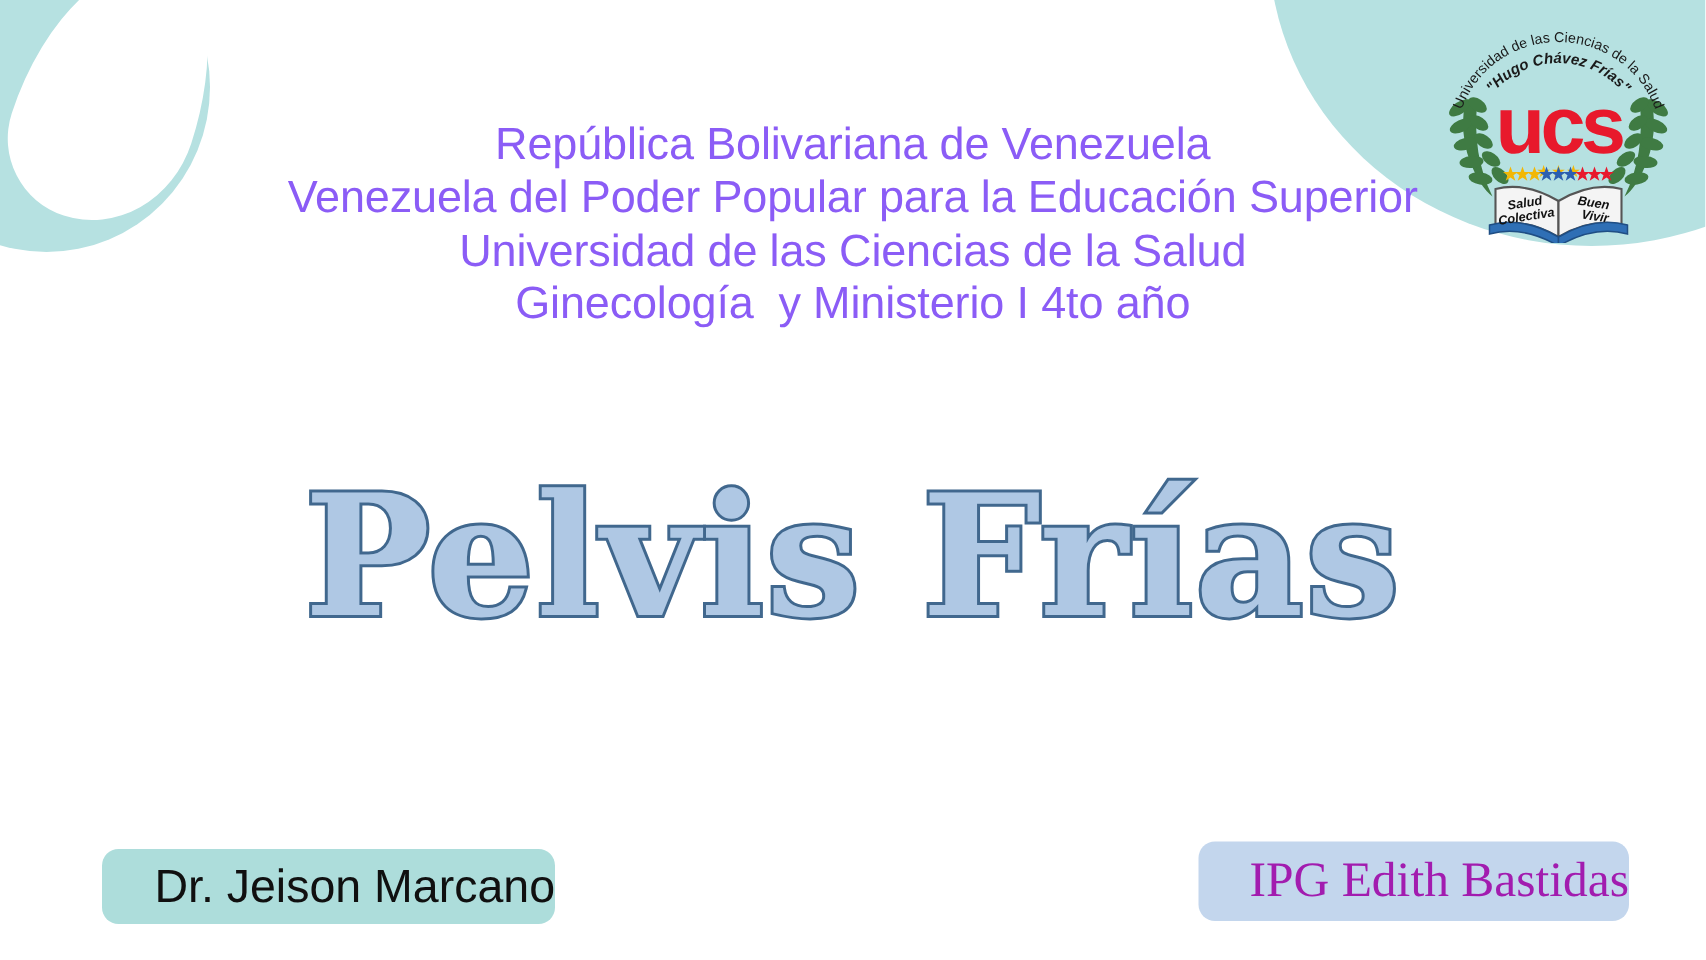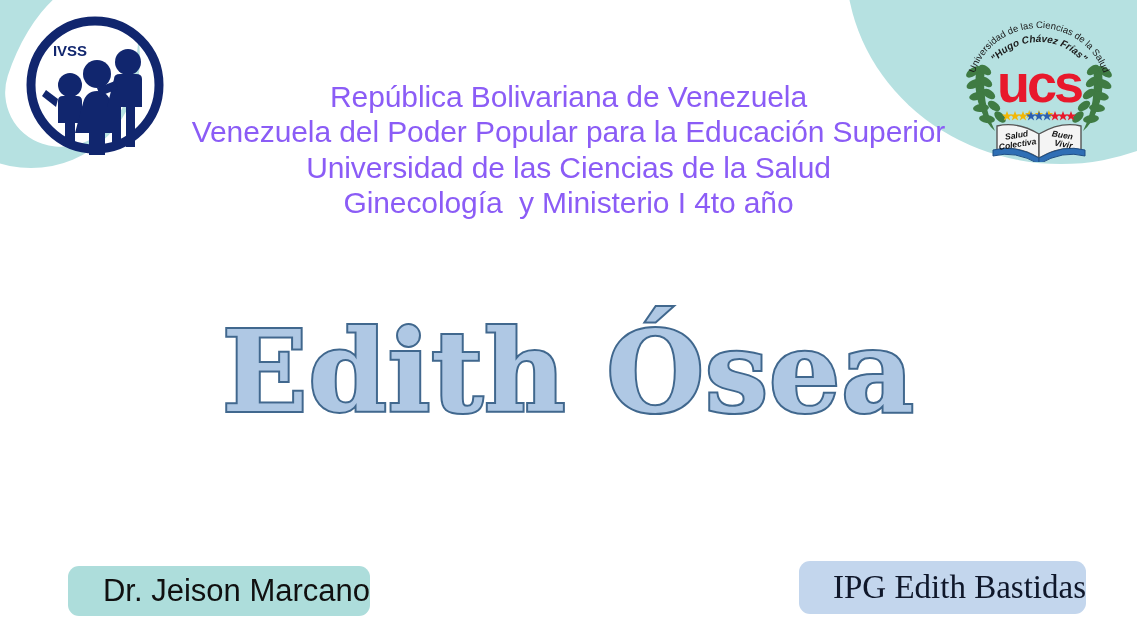--- a/index.html
+++ b/index.html
@@ -134,51 +134,32 @@
     left: 799px;
     top: 561px;
     width: 287px;
     height: 53px;
     background: #c3d6ed;
   }
   .pill-right .pill-text {
     font-family: "Liberation Serif", "DejaVu Serif", serif;
     font-size: 33px;
     font-weight: 400;
-    color: #0f172a;
+    color: #a21caf;
   }
 </style>
 </head>
 <body>
 
 <div id="slide">
 
   <div class="blob-topleft"></div>
   <div class="swoosh"></div>
   <div class="blob-topright"></div>
 
-  <div class="ivss-logo">
-    <svg viewBox="0 0 146 146" width="146" height="146" aria-hidden="true">
-
-      <circle cx="73" cy="73" r="64" fill="none" stroke="#11266e" stroke-width="9"></circle>
-
-      <circle cx="48" cy="73" r="12" fill="#11266e"></circle>
-      <path d="M36 89 q0 -5 5 -5 h14 q5 0 5 5 v22 h-7 v24 h-10 v-24 h-7 z" fill="#11266e"></path>
-      <path d="M36 87 l-12 -9 -4 6 14 11 z" fill="#11266e"></path>
-
-      <circle cx="75" cy="62" r="14" fill="#11266e"></circle>
-      <path d="M75 79 q11 0 14 12 l8 30 h-14 v22 h-16 v-22 h-14 l8 -30 q3 -12 14 -12 z" fill="#11266e"></path>
-
-      <circle cx="106" cy="50" r="13" fill="#11266e"></circle>
-      <path d="M92 67 q0 -5 6 -5 h16 q6 0 6 5 v28 h-7 v40 h-9 v-40 h-5 v40 h-9 v-40 h-5 z" fill="#11266e"></path>
-      <path d="M93 69 l-18 7 3 8 18 -7 z" fill="#11266e"></path>
-
-      <text x="48" y="44" font-family="Liberation Sans, sans-serif" font-size="15" font-weight="bold" fill="#11266e" text-anchor="middle">IVSS</text>
-    </svg>
-  </div>
 
   <div class="ucs-logo">
     <svg viewBox="0 0 168 152" width="168" height="152" aria-hidden="true">
       <defs>
         <path id="arcTop" d="M 16 84 A 68 66 0 0 1 152 84"></path>
         <path id="arcBot" d="M 28 86 A 56 54 0 0 1 140 86"></path>
       </defs>
 
       <g fill="#3f7b43">
         <path d="M22 56 q-6 30 10 56 q4 6 8 9 q-14 -28 -10 -64 z"></path>
@@ -248,21 +229,21 @@
   </div>
 
   <div class="header-block">
     <div class="header-line">República Bolivariana de Venezuela</div>
     <div class="header-line">Venezuela del Poder Popular para la Educación Superior</div>
     <div class="header-line">Universidad de las Ciencias de la Salud</div>
     <div class="header-line">Ginecología  y Ministerio I 4to año</div>
   </div>
 
   <div class="title-wrap">
-    <span class="title-text">Edith Ósea</span>
+    <span class="title-text">Pelvis Frías</span>
   </div>
 
   <div class="pill pill-left">
     <span class="pill-text">Dr. Jeison Marcano</span>
   </div>
   <div class="pill pill-right">
     <span class="pill-text">IPG Edith Bastidas</span>
   </div>
 
 </div>

